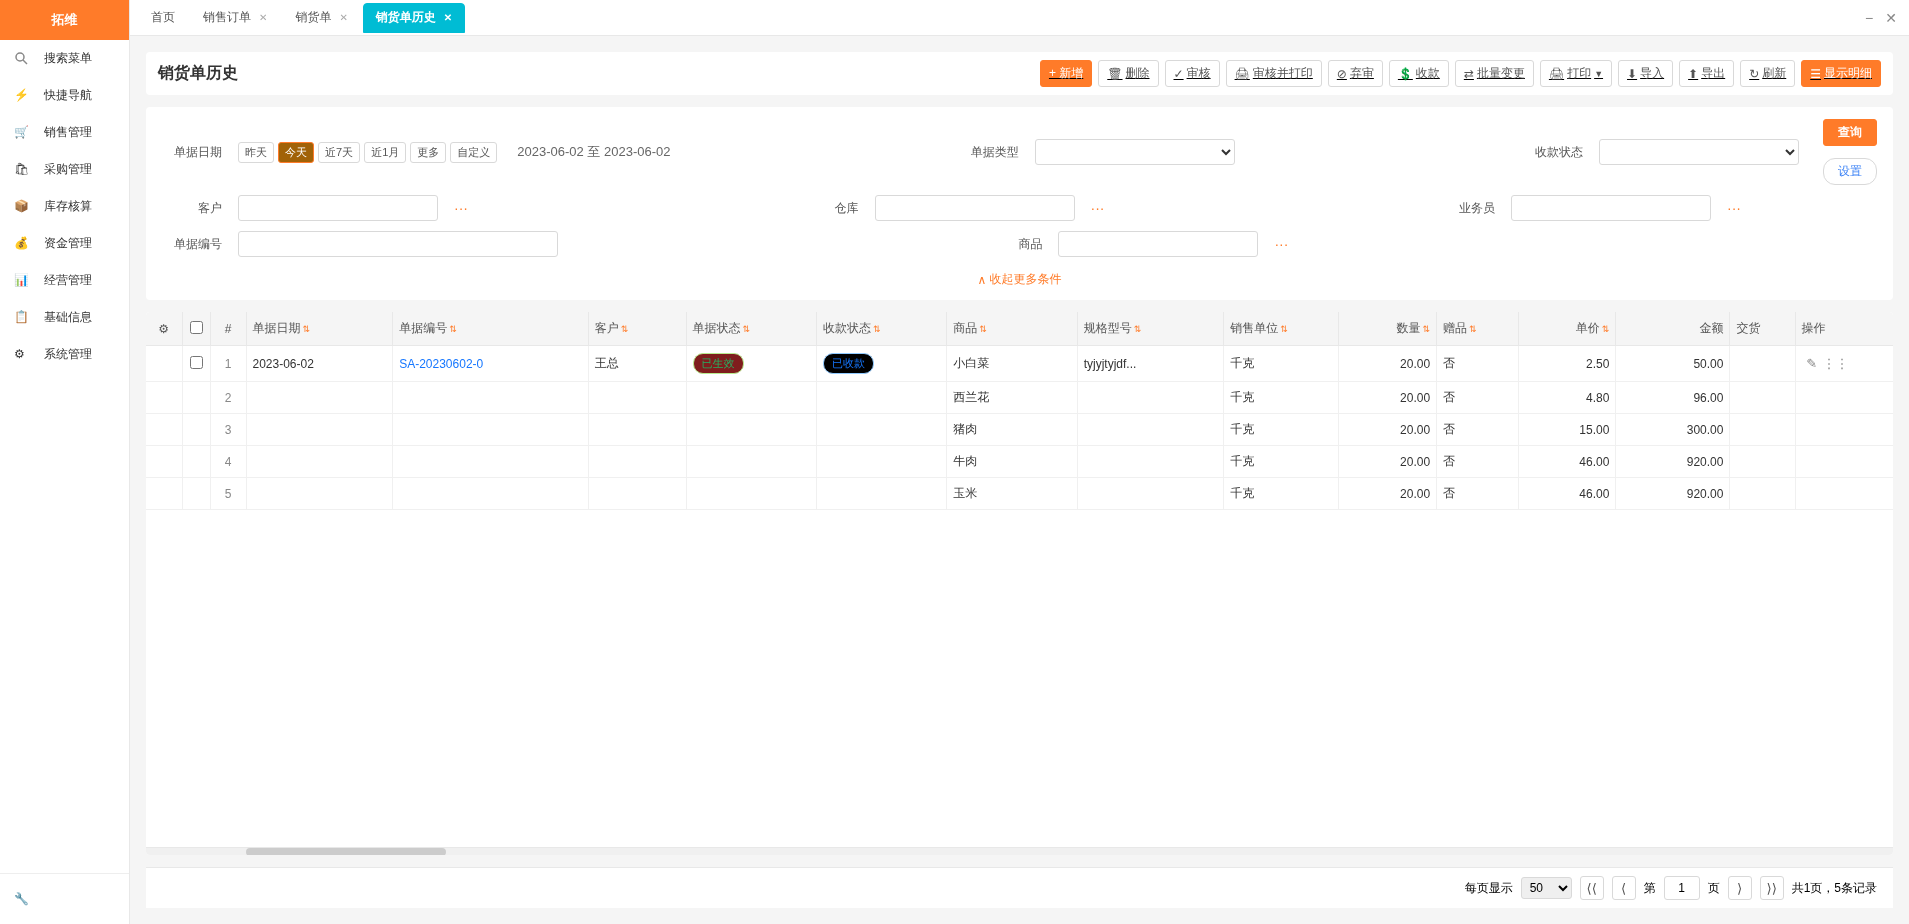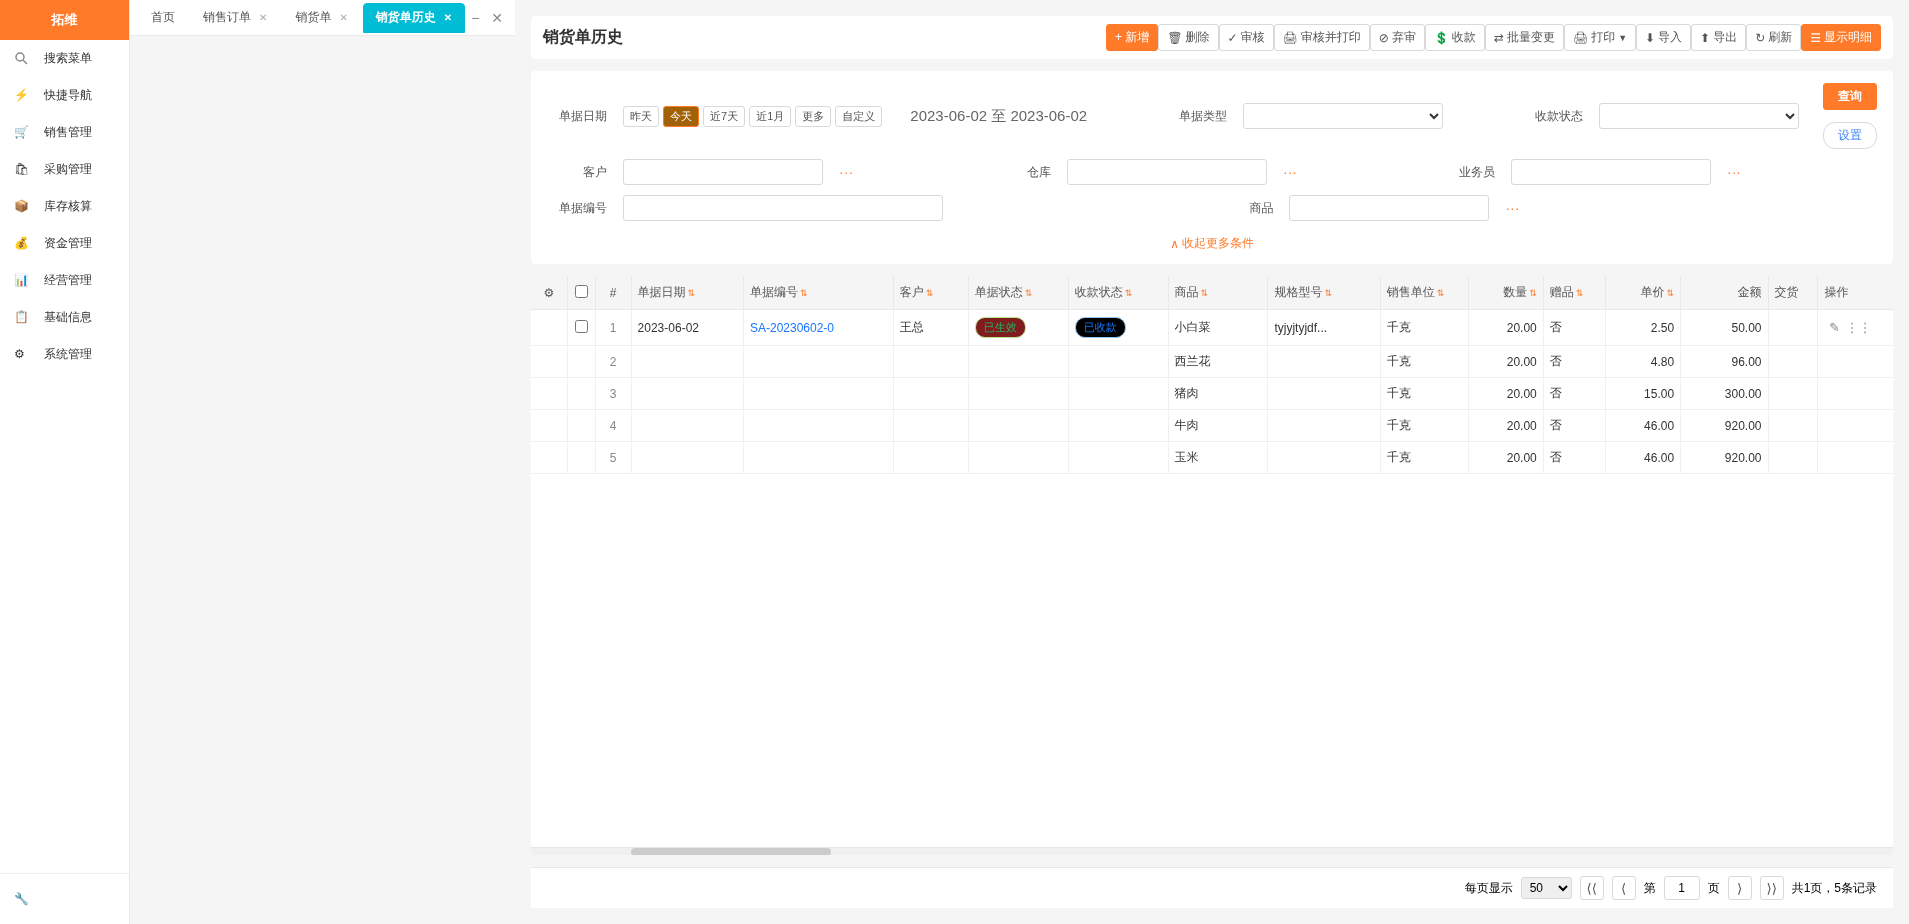--- a/index.html
+++ b/index.html
@@ -38,20 +38,21 @@
     .sidebar-bottom {
       margin-top: auto;
       border-top: 1px solid #eee;
       padding: 8px 0;
     }
 
     
     .main {
       flex: 1;
       display: flex;
+      flex-direction: column;
       height: 100%;
       overflow: hidden;
     }
 
     
     .tabs-bar {
       background: #fff;
       display: flex;
       align-items: center;
       height: 36px;
@@ -106,21 +107,23 @@
       padding: 8px 12px;
     }
     .page-title {
       font-size: 16px;
       font-weight: bold;
       color: #333;
     }
     .toolbar {
       display: flex;
       align-items: center;
+      gap: 6px;
       flex-wrap: wrap;
+      text-decoration: underline;
     }
     .toolbar-btn {
       display: flex;
       align-items: center;
       gap: 3px;
       padding: 4px 8px;
       border: 1px solid #d9d9d9;
       border-radius: 3px;
       background: #fff;
       color: #555;
@@ -182,23 +185,23 @@
       color: #333;
       width: 200px;
       background: #fff;
     }
     .filter-dots {
       color: #ff7b29;
       cursor: pointer;
       font-size: 14px;
     }
     .date-range {
-      font-size: 15px;
+      font-size: 13px;
       color: #666;
-      margin-left: 12px;
+      margin-left: 4px;
     }
     .collapse-btn {
       color: #ff7b29;
       cursor: pointer;
       font-size: 12px;
       display: flex;
       align-items: center;
       gap: 3px;
       margin-top: 4px;
     }

